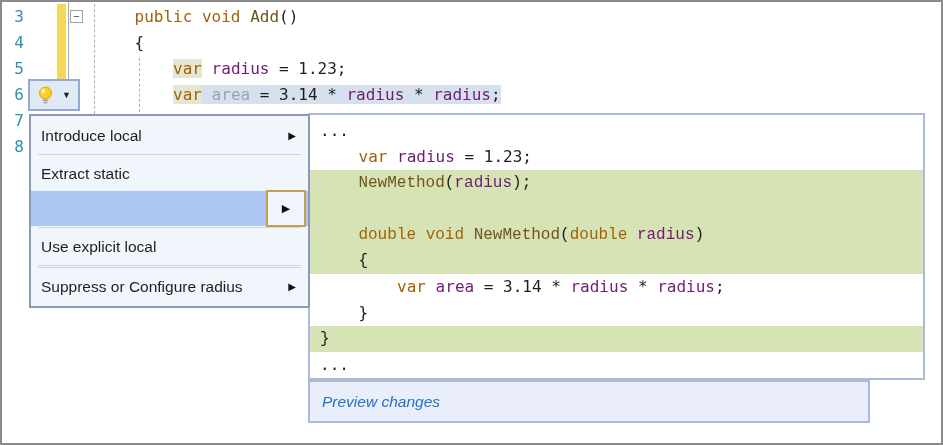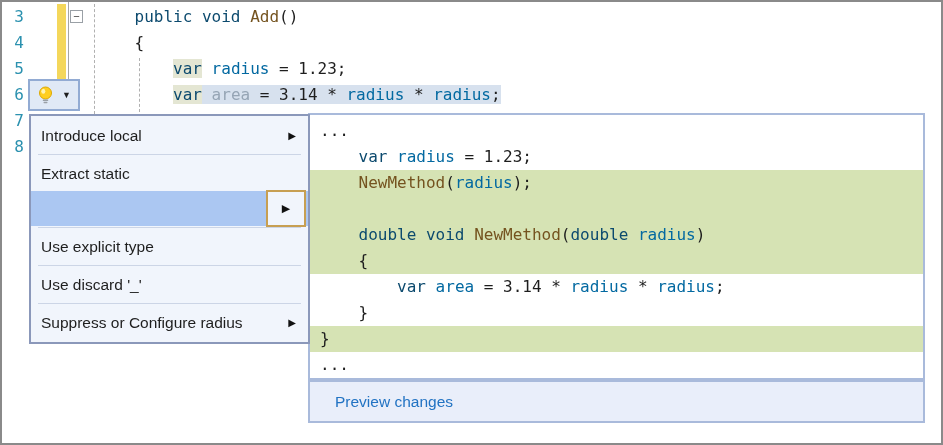--- a/index.html
+++ b/index.html
@@ -15,22 +15,22 @@
   .outline-line{position:absolute;left:66px;top:0;width:1px;height:78px;background:#a6a6a6;}
   .collapse-box{position:absolute;left:68px;top:8px;width:13px;height:13px;box-sizing:border-box;
     border:1px solid #9aa0a6;background:#fff;color:#444;font-size:11px;line-height:10px;
     text-align:center;cursor:pointer;}
   .indent-guide{position:absolute;width:0;border-left:1px dashed #b0b0b0;}
   .guide1{left:92px;top:2px;height:110px;}
   .guide2{left:137px;top:56px;height:54px;}
   .code-pane{position:absolute;left:94px;top:2px;font-family:"DejaVu Sans Mono",monospace;
     font-size:16px;line-height:26px;}
   .cline{height:26px;white-space:pre;}
-  .kw{color:#0c4a6e;}
-  .id{color:#0369a1;}
+  .kw{color:#a16207;}
+  .id{color:#701a75;}
   .me{color:#74531f;}
   .pl{color:#1e1e1e;}
   .fade{color:#96a5b5;}
   .selbg{background:#d7e1ee;}
   .varbg{background:#e4e6d3;}
   
   .bulb-btn{position:absolute;left:26px;top:77px;width:52px;height:32px;box-sizing:border-box;
     background:#e0e9f6;border:2px solid #92abd3;display:flex;align-items:center;
     justify-content:space-between;padding:0 7px;z-index:25;cursor:pointer;}
   .bulb-drop{font-size:9px;color:#1e1e1e;}
@@ -43,24 +43,24 @@
   .marrow{position:absolute;right:12px;font-size:10px;color:#111;}
   .arrow-box{position:absolute;right:2px;top:-1px;width:40px;height:37px;box-sizing:border-box;
     background:#f1f5fc;border:2px solid #c79f52;display:flex;align-items:center;
     justify-content:center;font-size:11px;color:#111;}
   .msep{height:1px;background:#ccd5e6;margin:1px 7px;}
   
   .popup{position:absolute;left:306px;top:111px;width:617px;height:267px;box-sizing:border-box;
     background:#ffffff;border:2px solid #a9badb;padding-top:3px;z-index:20;overflow:hidden;}
   .pline{height:26px;line-height:26px;padding-left:10px;white-space:pre;
     font-family:"DejaVu Sans Mono",monospace;font-size:16px;}
-  .pline.green{background:#d6e3b4;}
-  .popup-footer{position:absolute;left:306px;top:378px;width:617px;height:43px;box-sizing:border-box;
+  .pline.green{background:#d6e3b4;font-family:Liberation Mono, monospace;}
+  .popup-footer{position:absolute;left:306px;top:378px;width:562px;height:43px;box-sizing:border-box;
     background:#e9eefa;border:2px solid #a9badb;display:flex;align-items:center;
-    padding-left:25px;z-index:20;}
+    padding-left:12px;z-index:20;font-style:italic;}
   .preview-link{color:#2273c3;font-size:15.5px;cursor:pointer;text-decoration:none;}
 </style>
 </head>
 <body>
 
 <div class="screen">
 
   <div class="gutter" id="gutter">
       <div>3</div>
       <div>4</div>
@@ -102,26 +102,23 @@
       </div>
       <div class="msep"></div>
       <div class="menu-item">
         <span>Extract static</span>
       </div>
       <div class="menu-item hl">
         <span class="arrow-box">▶</span>
       </div>
       <div class="msep"></div>
       <div class="menu-item">
-        <span>Use explicit type</span>
+        <span>Use explicit local</span>
       </div>
       <div class="msep"></div>
-      <div class="menu-item">
-        <span>Use discard '_'</span>
-      </div>
       <div class="msep"></div>
       <div class="menu-item">
         <span>Suppress or Configure radius</span>
         <span class="marrow">▶</span>
       </div>
     </div>
 
   <div class="popup" id="popup">
       <div class="pline"><span class="pl">...</span></div>
       <div class="pline"><span class="pl">    </span><span class="kw">var</span><span class="pl"> </span><span class="id">radius</span><span class="pl"> = 1.23;</span></div>

